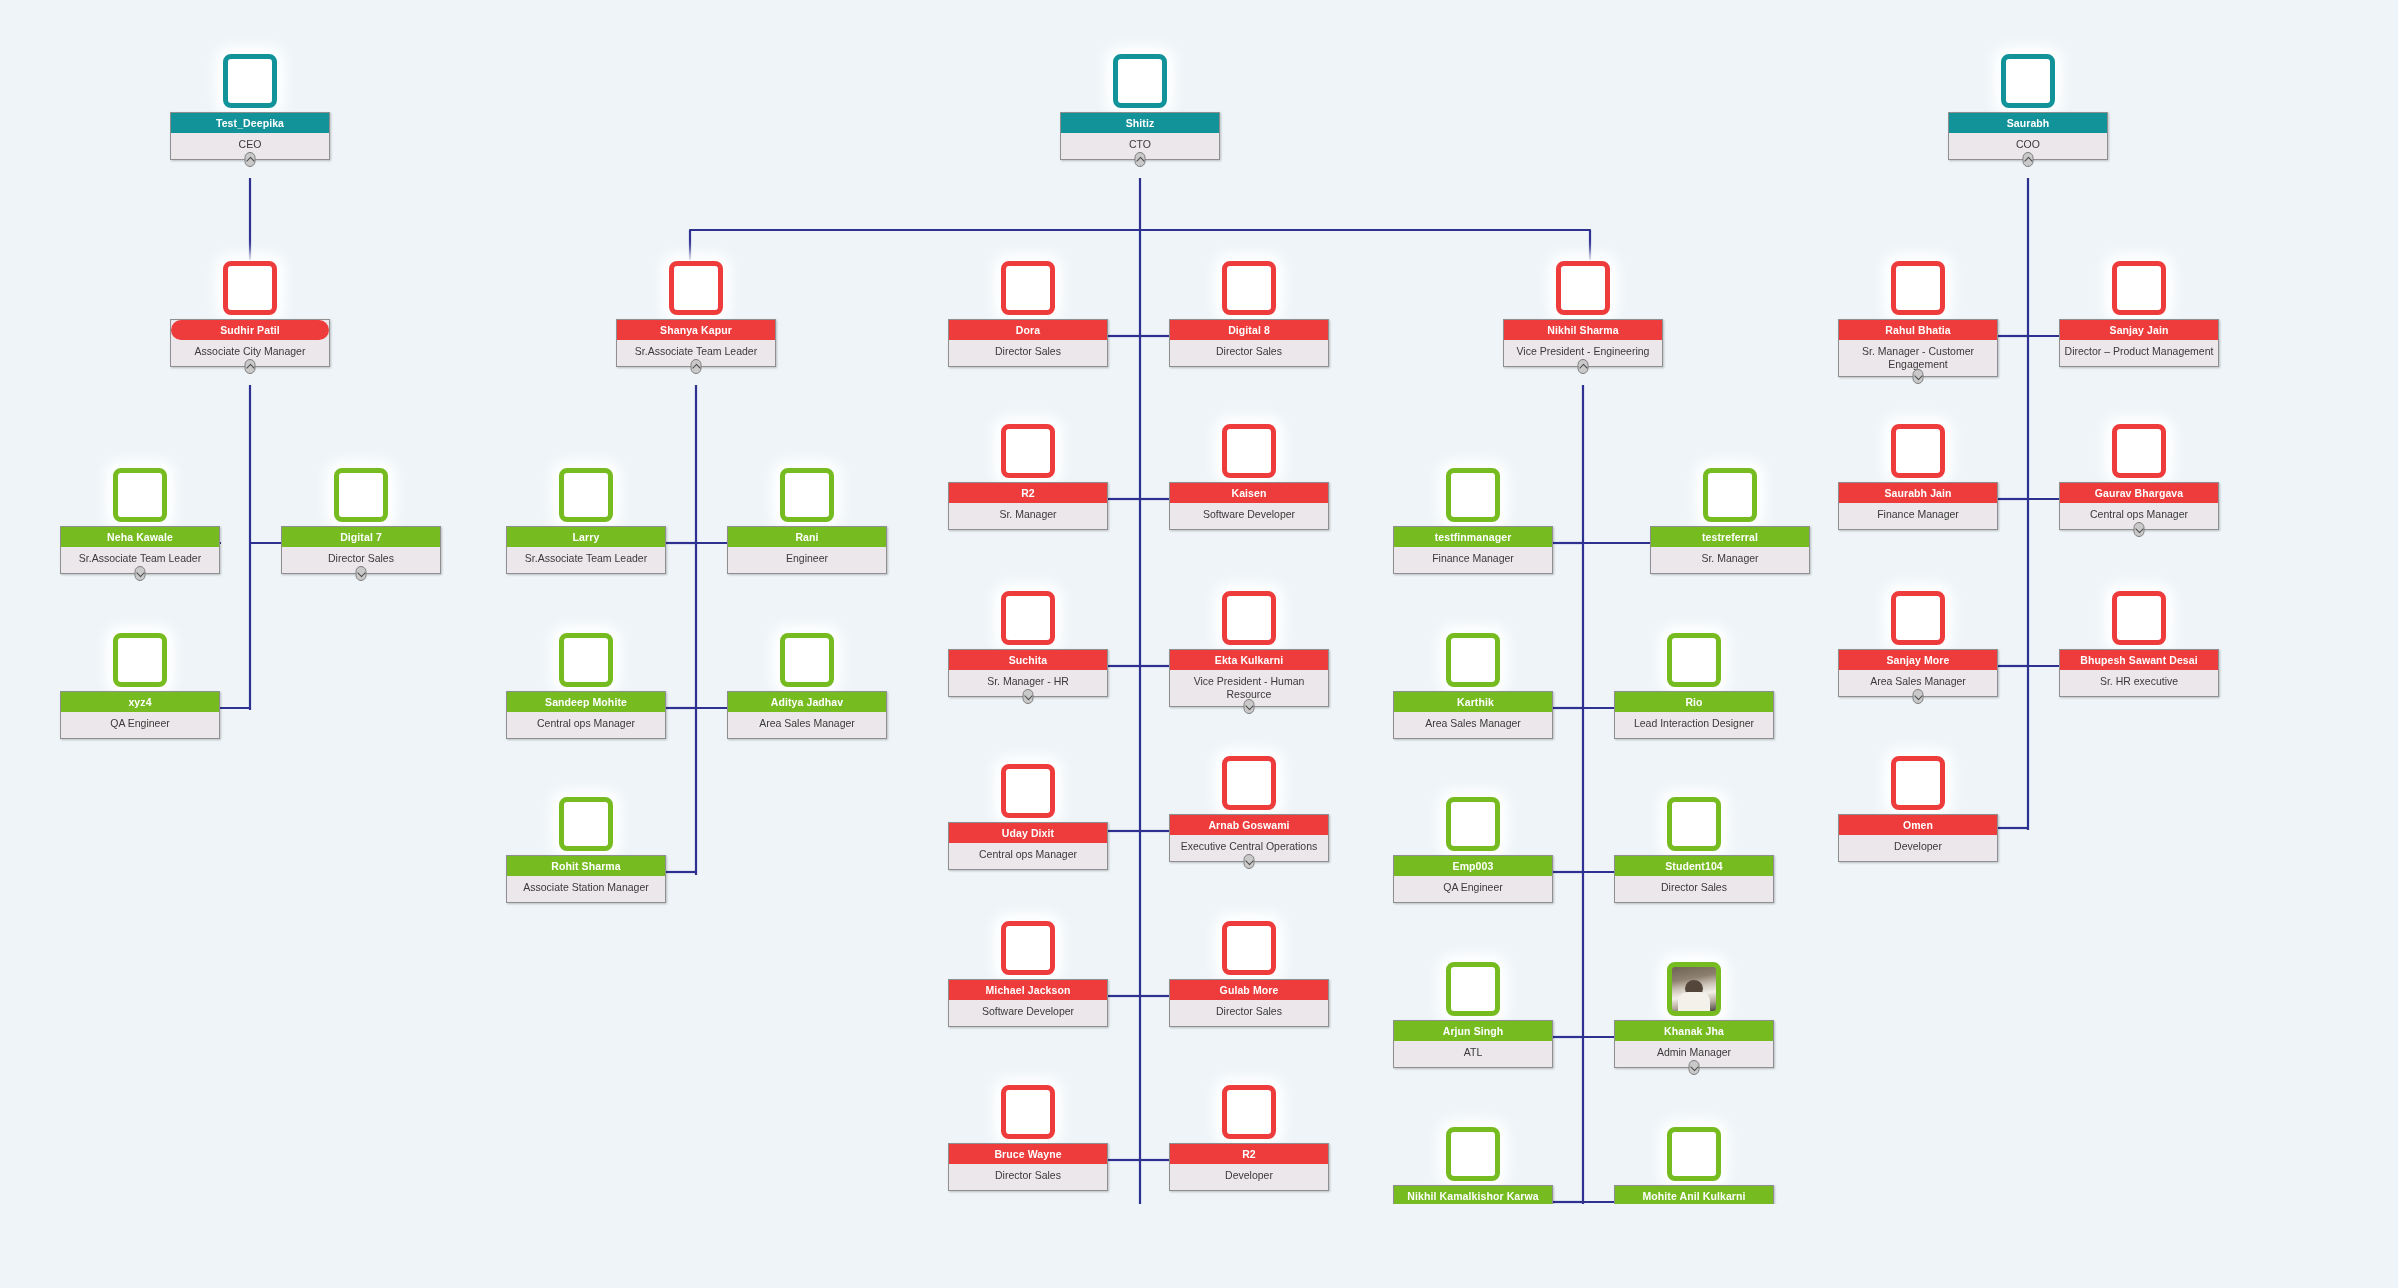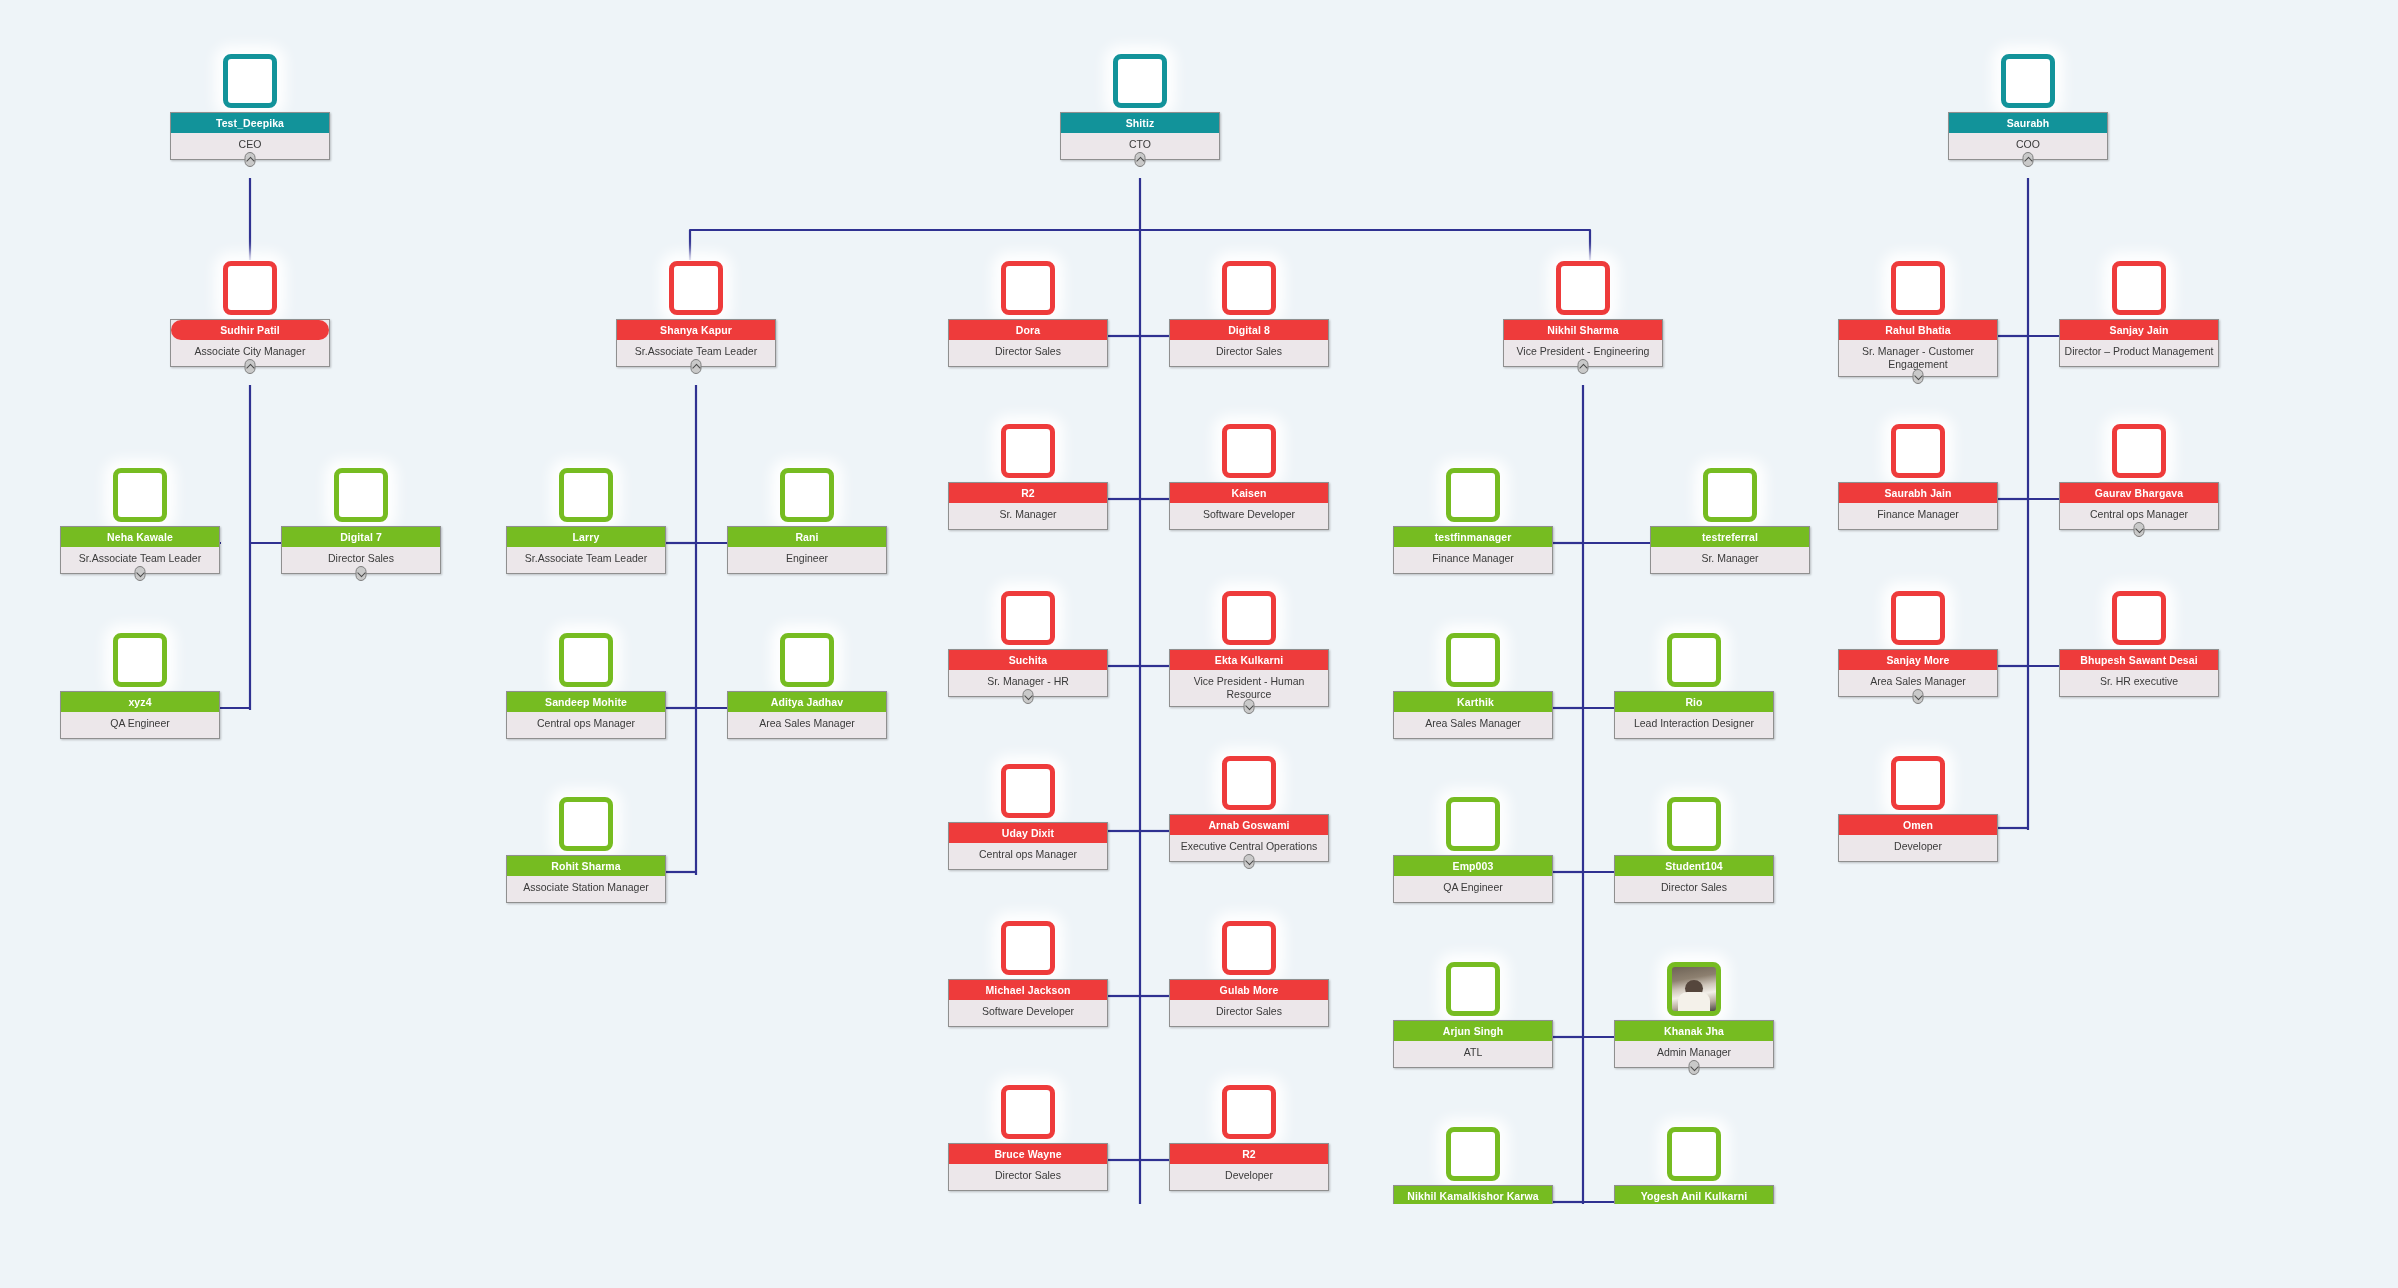--- a/index.html
+++ b/index.html
@@ -419,21 +419,21 @@
       <div class="node" style="left: 1393px; top: 1185px;">
         <div class="node-avatar" style="border-color: rgb(118, 188, 33);"></div>
         <div class="node-card">
           <div class="node-title" style="background: rgb(118, 188, 33);">Nikhil Kamalkishor Karwa</div>
           <div class="node-sub"></div>
         </div>
       </div>
       <div class="node" style="left: 1614px; top: 1185px;">
         <div class="node-avatar" style="border-color: rgb(118, 188, 33);"></div>
         <div class="node-card">
-          <div class="node-title" style="background: rgb(118, 188, 33);">Yogesh Anil Kulkarni</div>
+          <div class="node-title" style="background: rgb(118, 188, 33);">Mohite Anil Kulkarni</div>
           <div class="node-sub"></div>
         </div>
       </div>
       <div class="node" style="left: 1948px; top: 112px;">
         <div class="node-avatar" style="border-color: rgb(18, 147, 154);"></div>
         <div class="node-card">
           <div class="node-title" style="background: rgb(18, 147, 154);">Saurabh</div>
           <div class="node-sub">COO</div>
           <div class="toggle up"></div>
         </div>

